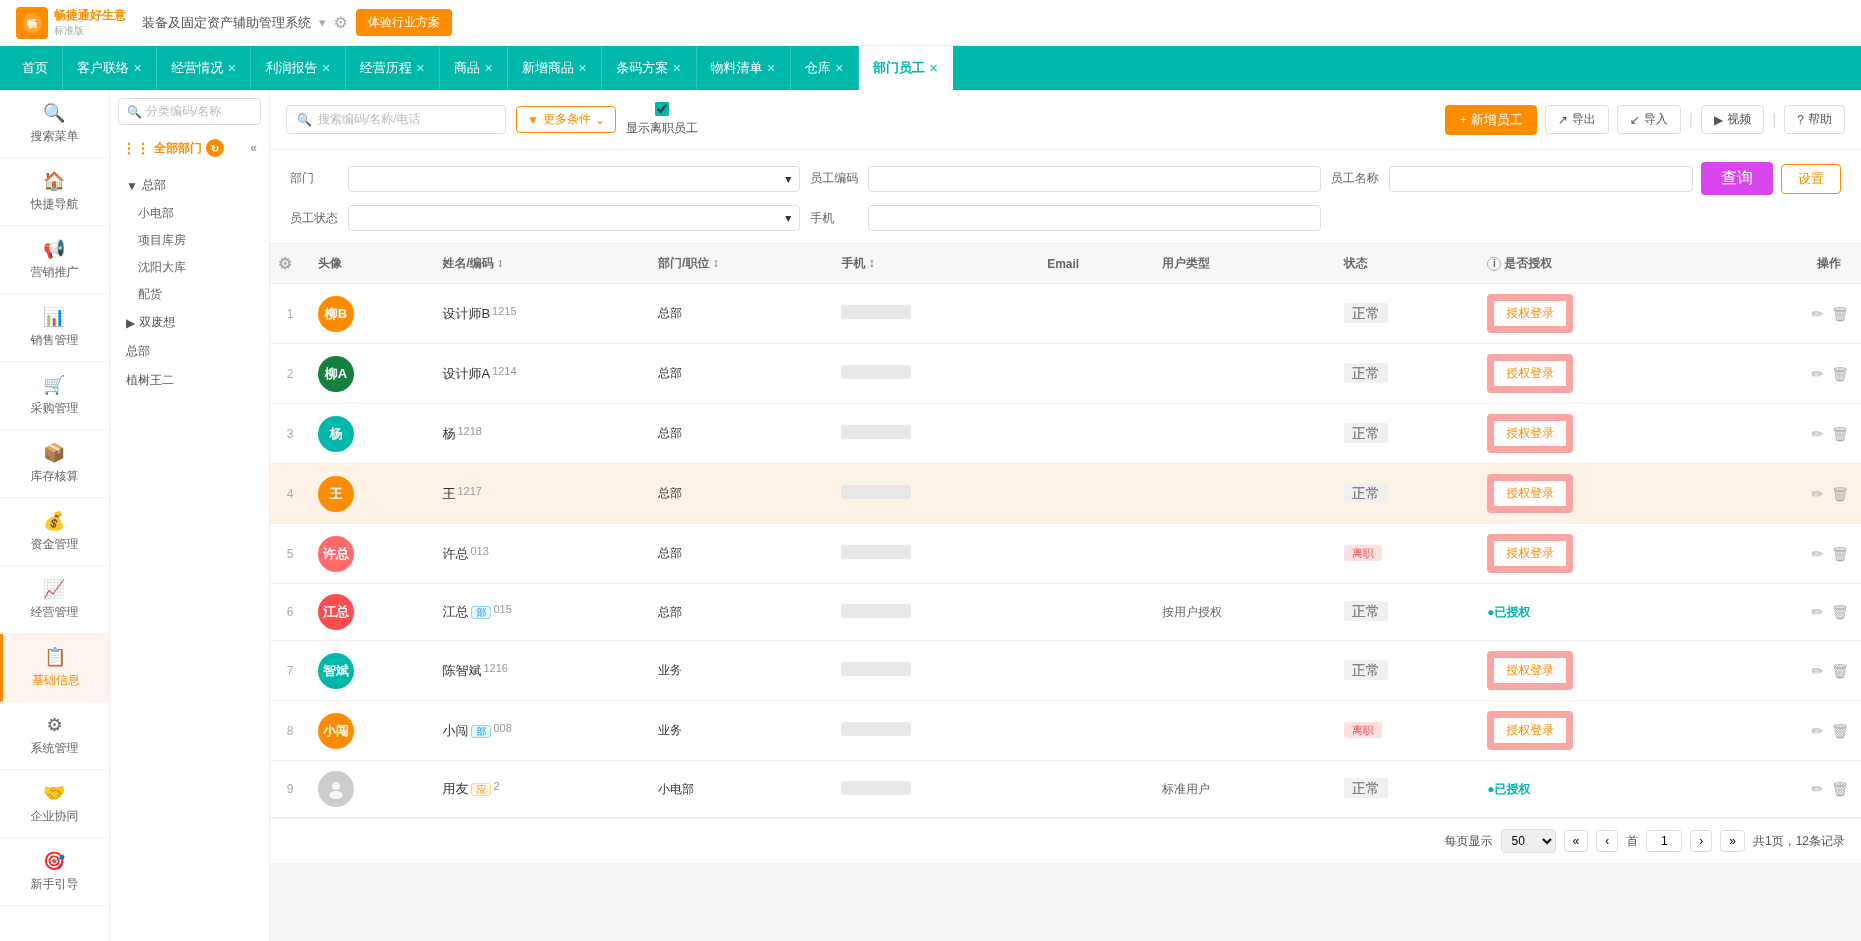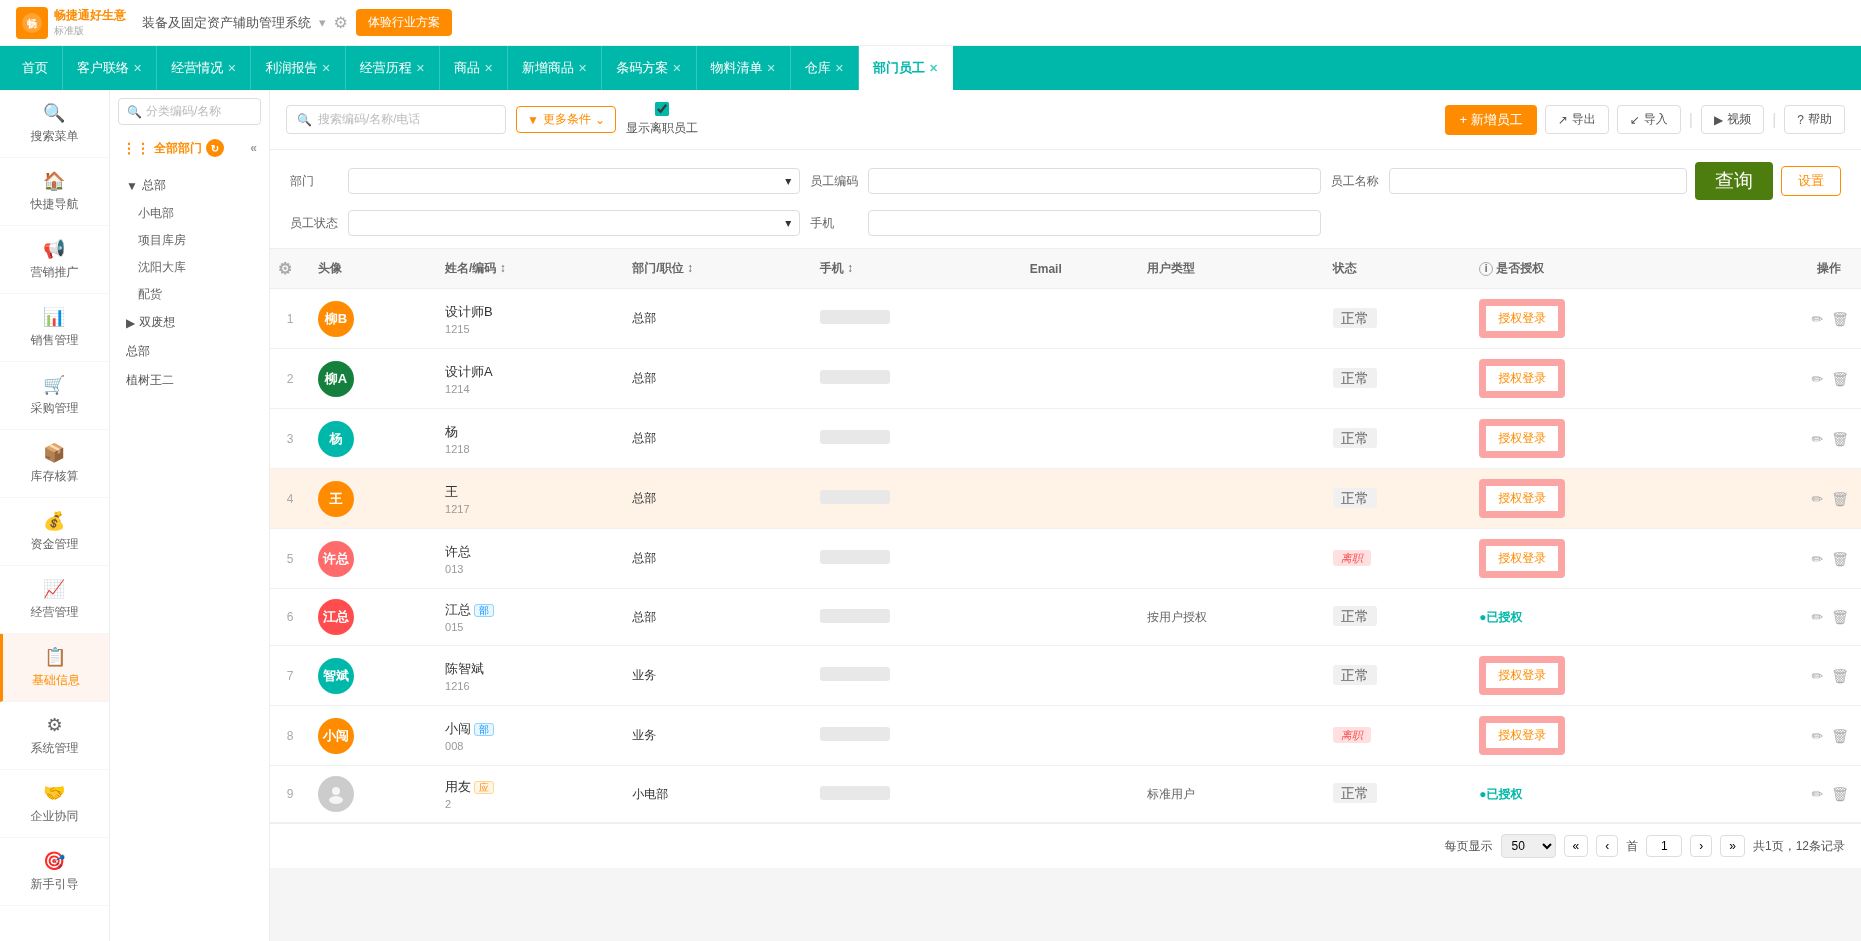--- a/index.html
+++ b/index.html
@@ -189,27 +189,27 @@
       font-size: 12px;
       color: #333;
     }
     .adv-filter-actions {
       display: flex;
       align-items: center;
       justify-content: flex-end;
       gap: 8px;
     }
     .btn-query {
-      background: #4d7c0f;
+      background: #d946ef;
       color: #fff;
       border: none;
       border-radius: 4px;
       padding: 6px 20px;
       cursor: pointer;
-      font-size: 19px;
+      font-size: 16px;
     }
     .btn-set {
       background: #fff;
       color: #ff8c00;
       border: 1px solid #ff8c00;
       border-radius: 4px;
       padding: 5px 16px;
       cursor: pointer;
       font-size: 13px;
     }
@@ -266,25 +266,25 @@
       height: 36px;
       border-radius: 50%;
       display: flex;
       align-items: center;
       justify-content: center;
       color: #fff;
       font-size: 13px;
       font-weight: bold;
       flex-shrink: 0;
     }
-    .name-code { display: flex; flex-direction: column; gap: 2px; }
+    .name-code { display: flex; flex-direction: row; gap: 2px; }
     .name-main { font-size: 13px; color: #333; }
     .name-sub { font-size: 11px; color: #999; }
     .status-normal { background: #f0f0f0; color: #666; border-radius: 3px; padding: 2px 8px; font-size: 14px; }
-    .status-left { background: #ffe0e0; color: #ff4d4f; border-radius: 3px; padding: 2px 8px; font-size: 11px; font-style: italic; }
+    .status-left { background: #ffe0e0; color: #ff4d4f; border-radius: 3px; padding: 2px 8px; font-size: 11px; }
     .btn-auth {
       border: 7px solid #fca5a5;
       color: #ff8c00;
       background: #fff;
       border-radius: 4px;
       padding: 4px 12px;
       cursor: pointer;
       font-size: 12px;
     }
     .auth-granted { color: #00b8a9; display: flex; align-items: center; gap: 4px; font-size: 12px; font-weight: bold; }

